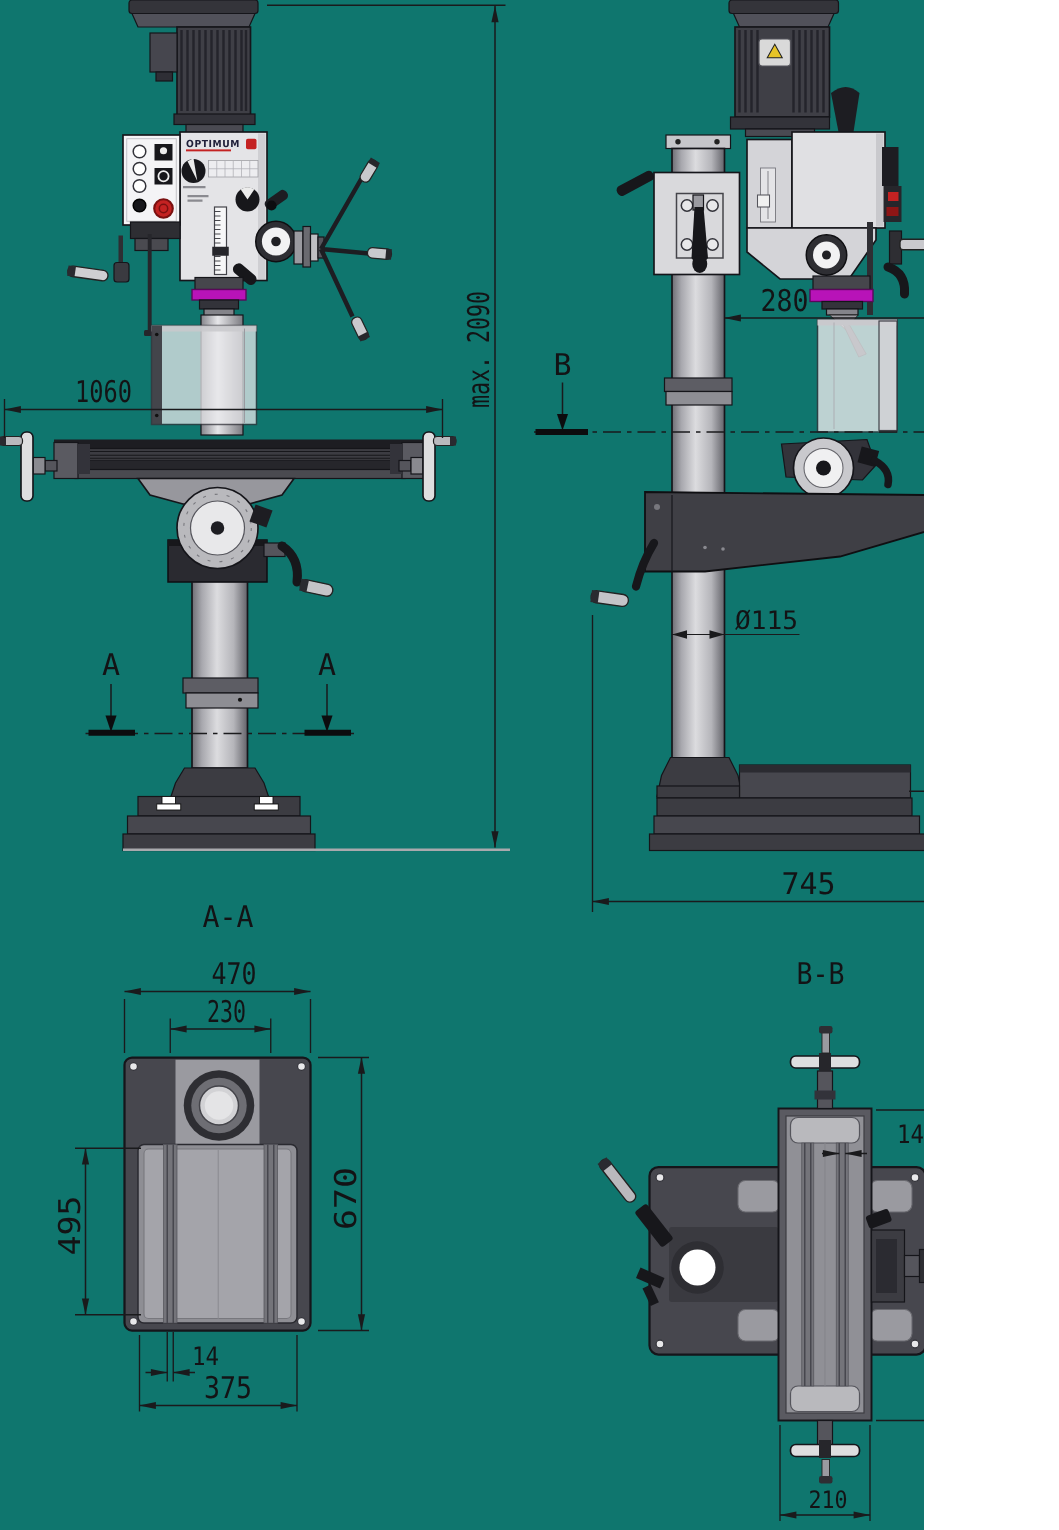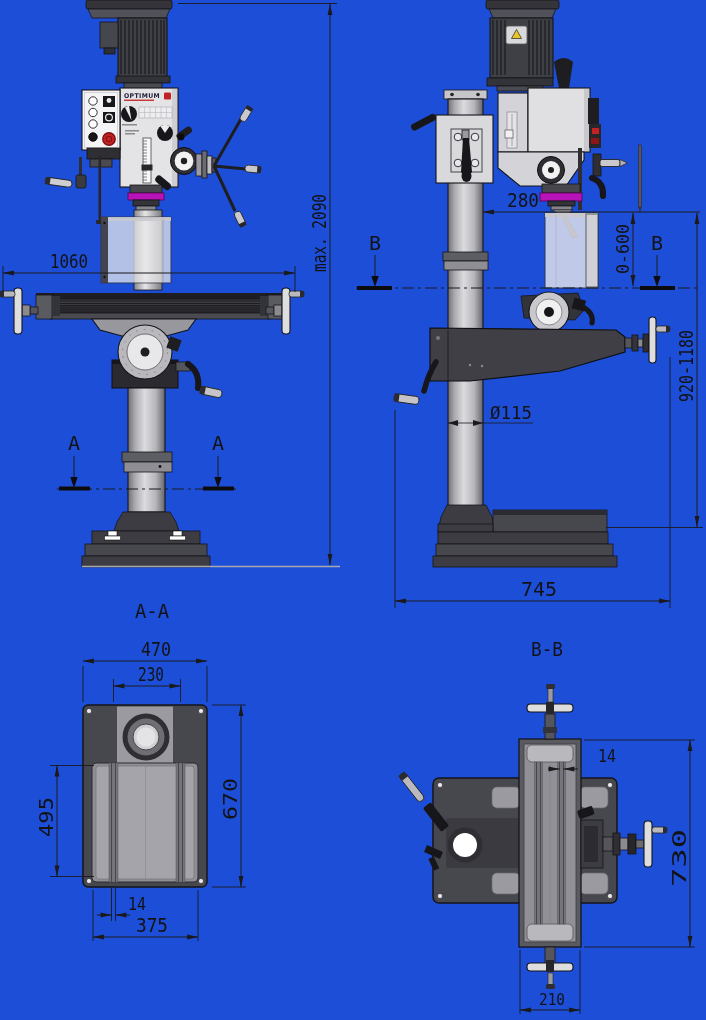--- a/index.html
+++ b/index.html
@@ -1,16 +1,16 @@
 <!DOCTYPE html>
 <html><head>
 <meta charset="utf-8">
 <style>
   html,body{margin:0;padding:0;background:#ffffff;}
-  .stage{position:relative;width:706px;height:1020px;background:#1d4ed8;overflow:hidden;
+  .stage{position:relative;width:616px;height:1020px;background:#0f766e;overflow:hidden;
          font-family:"DejaVu Sans Mono","Liberation Mono",monospace;text-decoration:underline;}
   svg{display:block}
   
   .dim{stroke:#1a1a1c;stroke-width:1;fill:none}
   .ext{stroke:#1a1a1c;stroke-width:0.9;fill:none}
   .thin{stroke:#1a1a1c;stroke-width:0.8;fill:none}
   .bar{stroke:#0c0c0e;stroke-width:4;fill:none}
   .cl{stroke:#1a1a1c;stroke-width:1;fill:none;stroke-dasharray:12 4 3 4}
   .edge{stroke:#15151a;stroke-width:1.1}
   .edge2{stroke:#15151a;stroke-width:0.8}

